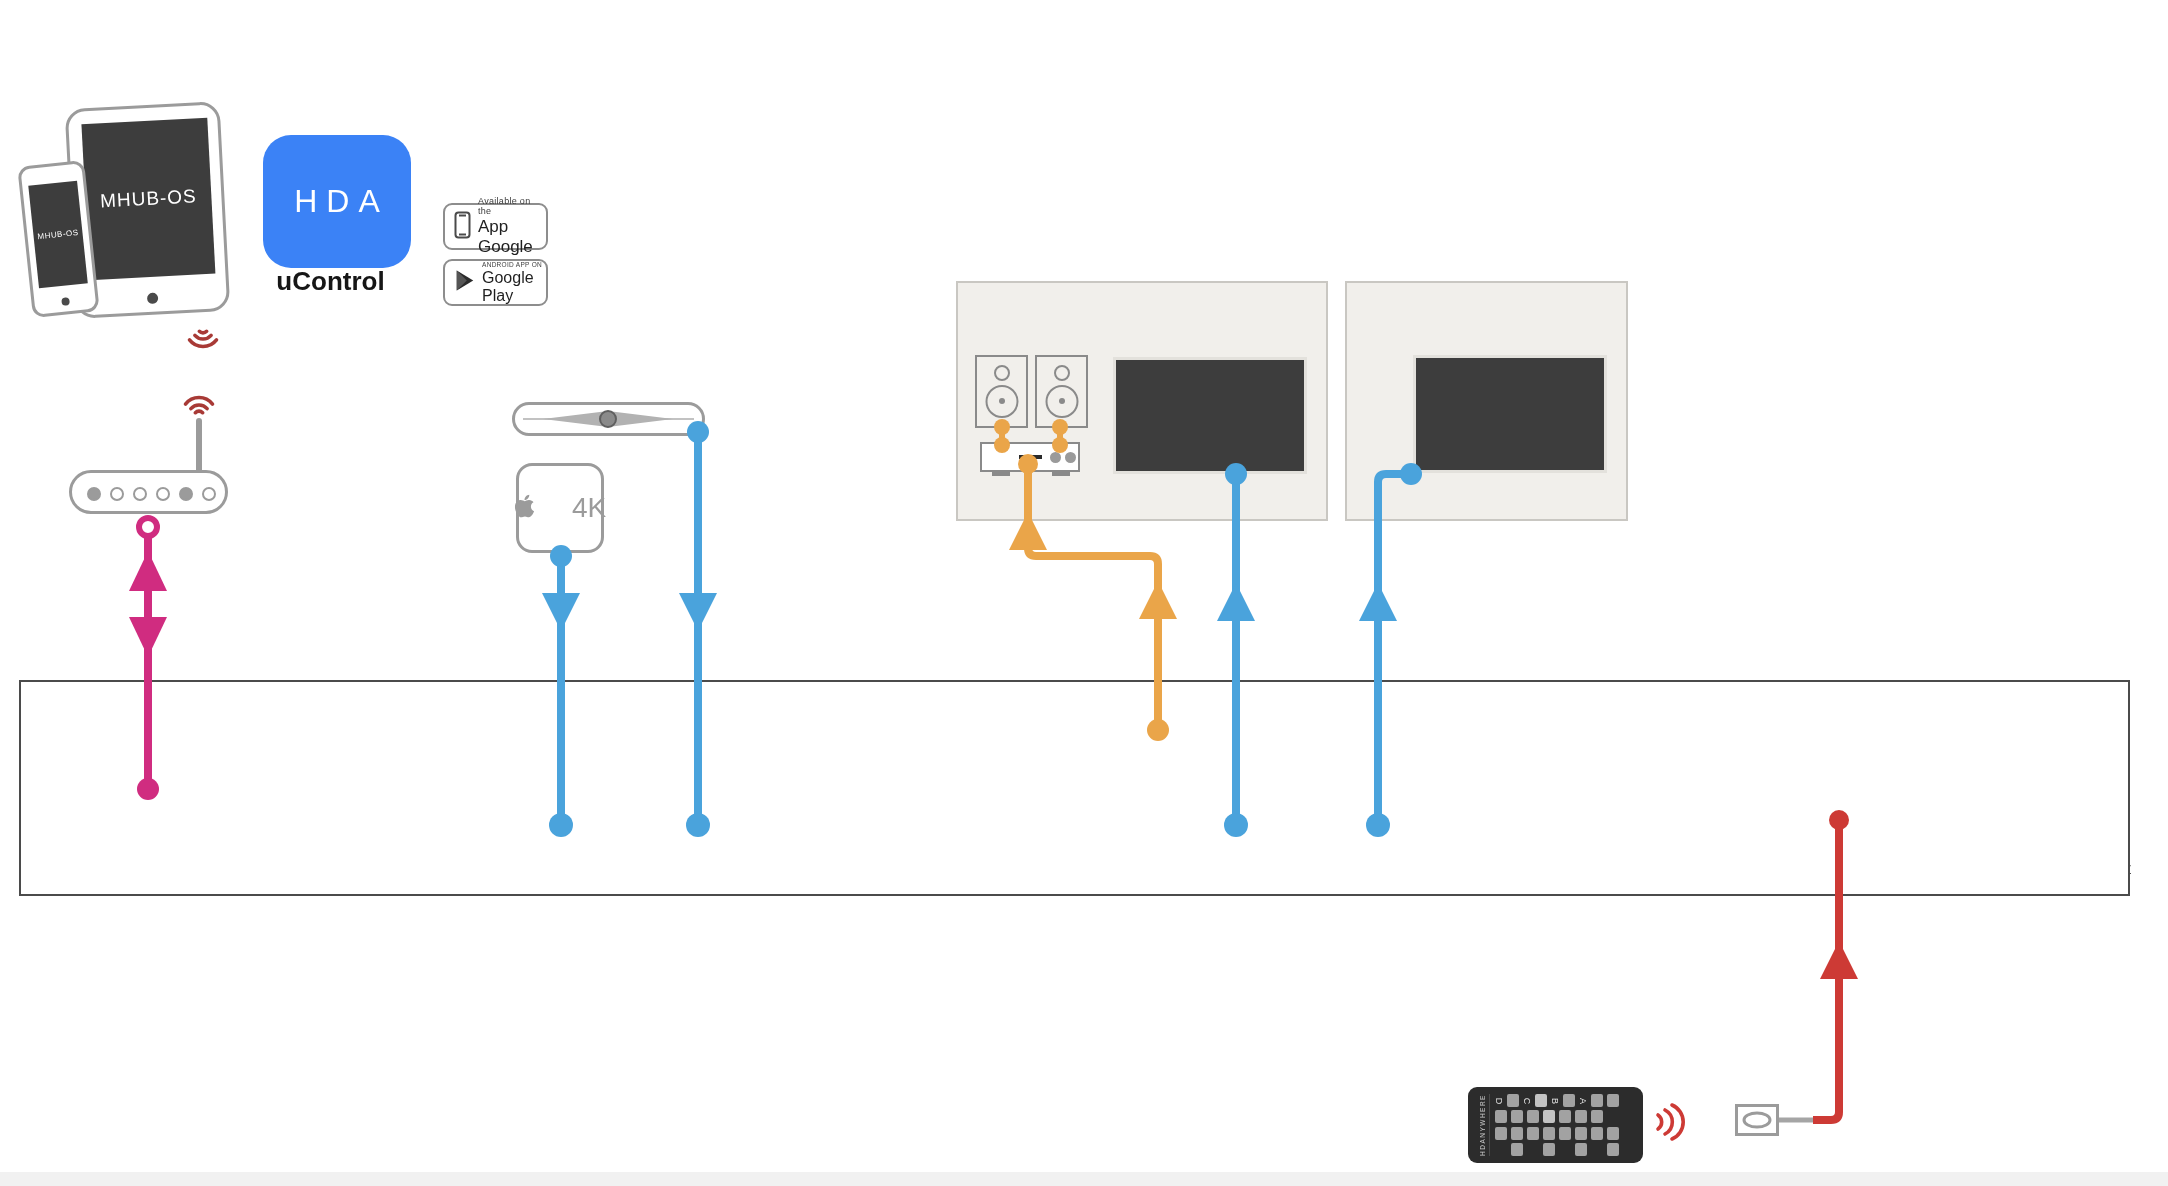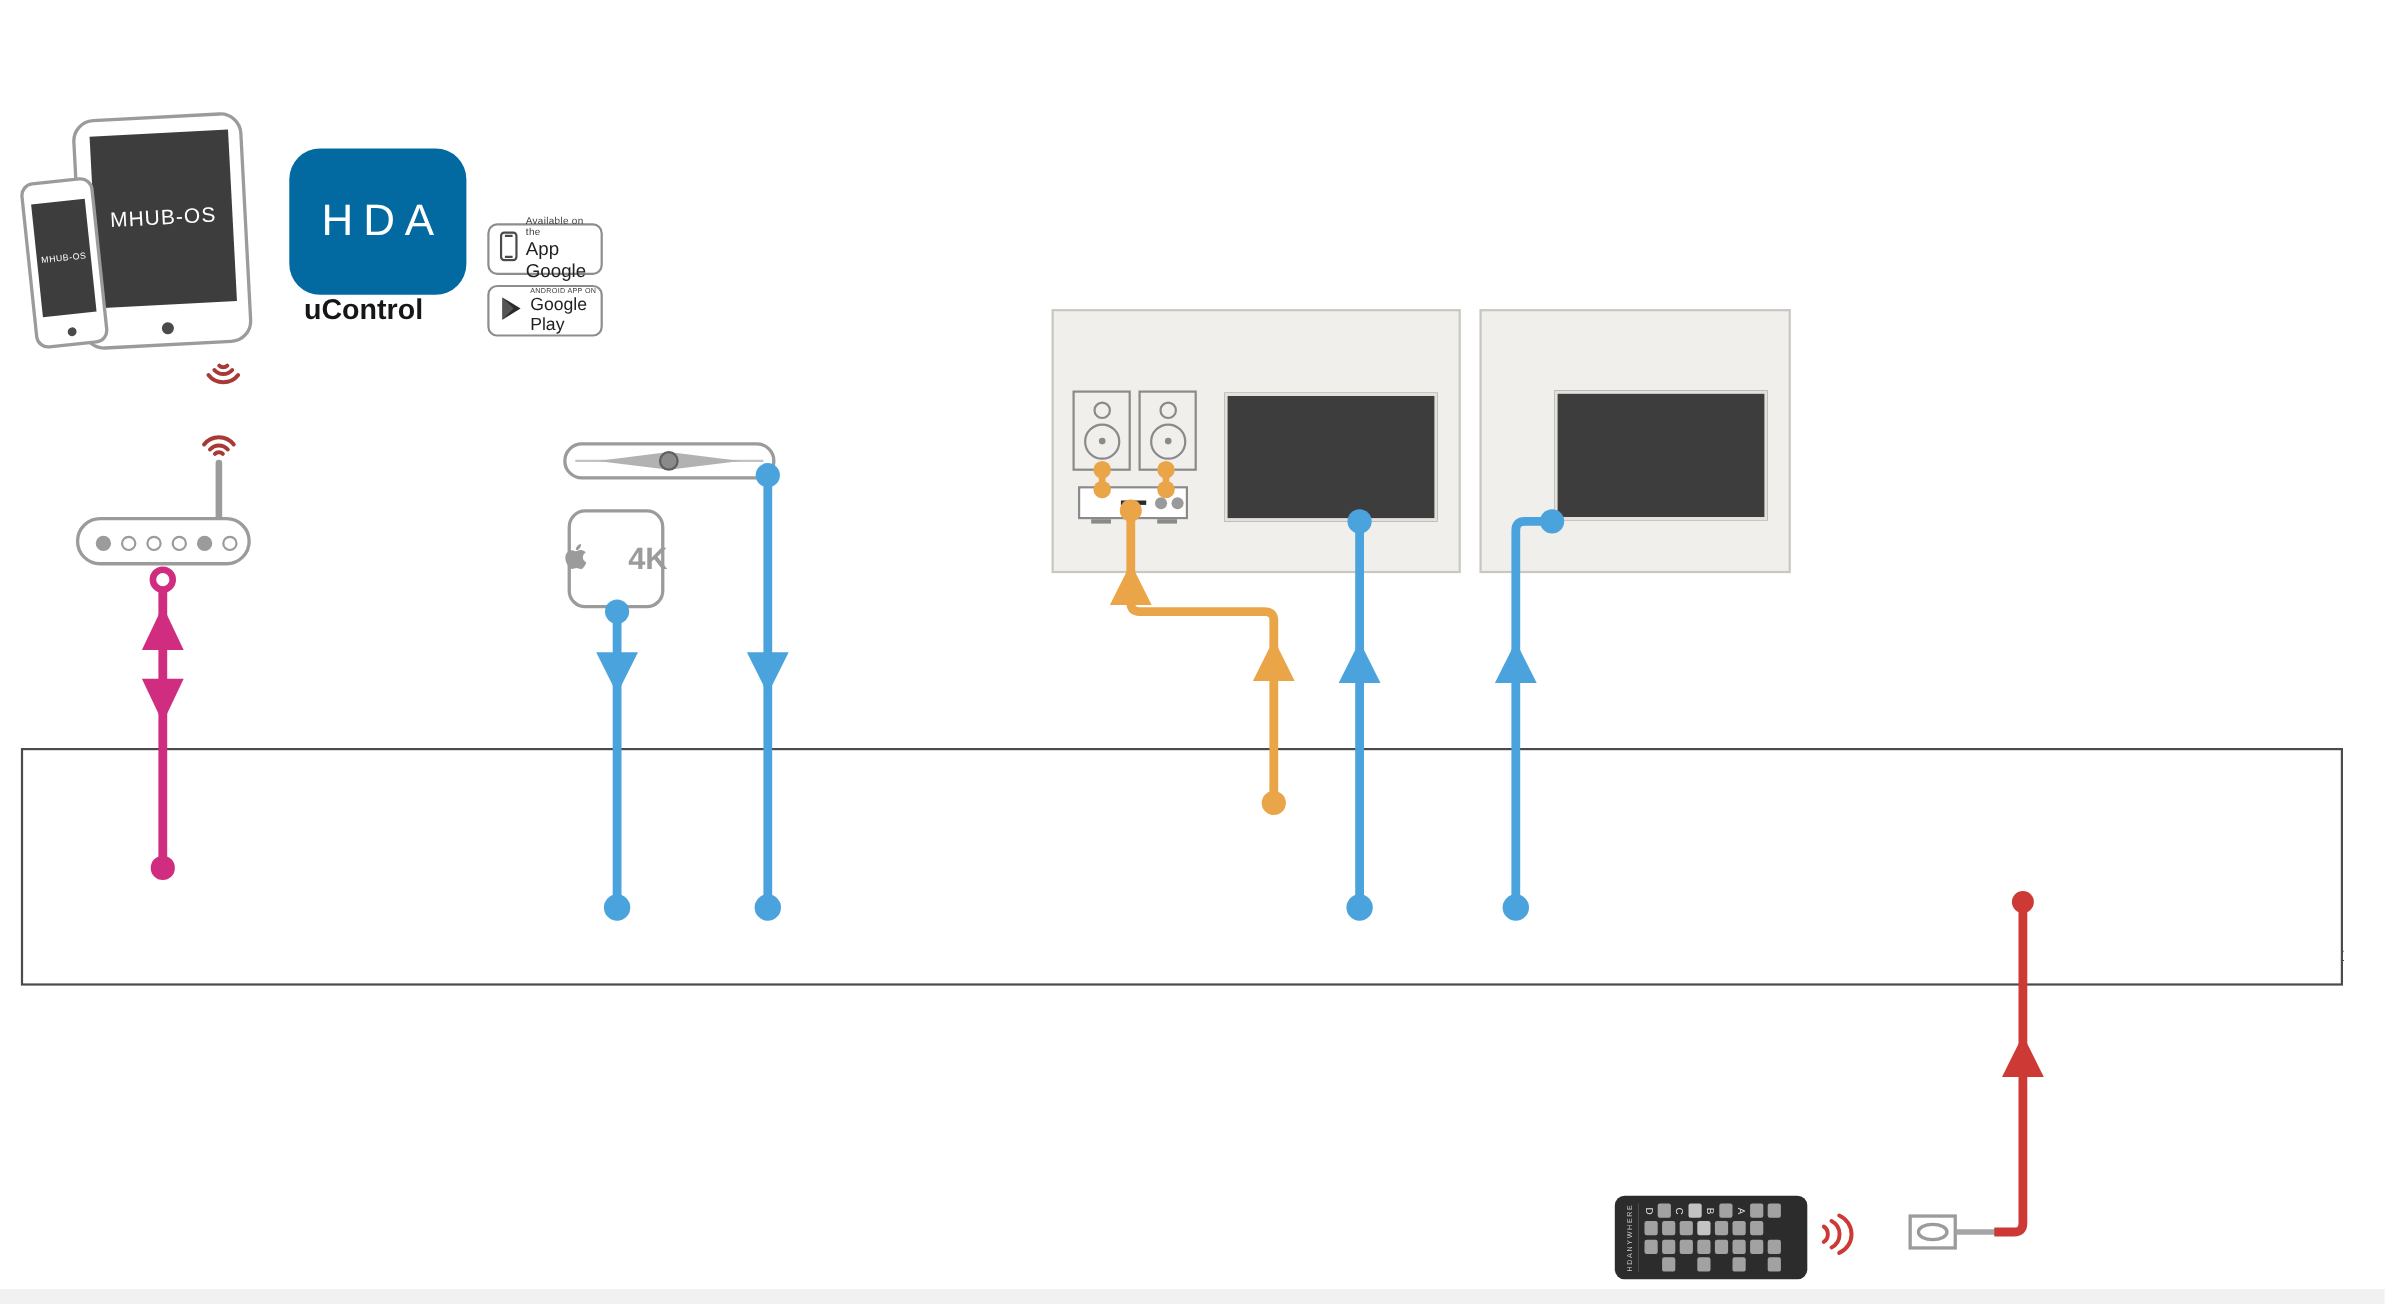--- a/index.html
+++ b/index.html
@@ -19,35 +19,35 @@
   .device-outline{border:3px solid var(--device_gray);background:#fff;box-sizing:border-box;}
   #tablet{left:70px;top:105px;width:155px;height:210px;border-radius:20px;transform:rotate(-3deg);z-index:2;}
   #tablet .screen{position:absolute;left:13px;top:13px;width:126px;height:156px;background:var(--screen_dark);
     display:flex;align-items:center;justify-content:center;color:#fff;font-size:19px;letter-spacing:1px;}
   #tablet .home{position:absolute;left:50%;bottom:8px;width:11px;height:11px;border-radius:50%;background:#4a4a4a;transform:translateX(-50%);}
   #phone{left:25px;top:163px;width:67px;height:152px;border-radius:12px;transform:rotate(-6deg);z-index:3;}
   #phone .screen{position:absolute;left:6px;top:17px;width:49px;height:103px;background:var(--screen_dark);
     display:flex;align-items:center;justify-content:center;color:#fff;font-size:8px;letter-spacing:.5px;}
   #phone .home{position:absolute;left:50%;bottom:6px;width:8px;height:8px;border-radius:50%;background:#4a4a4a;transform:translateX(-50%);}
   .wifi{color:var(--wifi_red);}
-  #hda-icon{left:263px;top:135px;width:161px;height:133px;background:#0369a1;border-radius:28px;
-    display:flex;align-items:center;justify-content:center;color:#fff;font-size:40px;letter-spacing:9px;text-indent:9px;z-index:2;}
+  #hda-icon{left:263px;top:135px;width:148px;height:133px;background:#3b82f6;border-radius:28px;
+    display:flex;align-items:center;justify-content:center;color:#fff;font-size:32px;letter-spacing:9px;text-indent:9px;z-index:2;}
   #ucontrol{left:255px;top:266px;width:151px;font-size:26px;font-weight:bold;color:#161616;text-align:center;letter-spacing:0;}
   .badge{position:absolute;left:443px;width:105px;height:47px;border:2px solid #8d8d8d;border-radius:9px;
     box-sizing:border-box;display:flex;align-items:center;padding-left:9px;background:#fff;}
   .badge .t1{font-size:9px;color:#3c3c3c;letter-spacing:.3px;}
   .badge .t2{font-size:17px;color:#1f1f1f;margin-top:1px;}
   #router{left:69px;top:470px;width:159px;height:44px;border-radius:22px;z-index:2;}
   #router .led{position:absolute;top:14px;width:14px;height:14px;border-radius:50%;border:2.5px solid var(--device_gray);box-sizing:border-box;}
   #router .led.on{background:var(--device_gray);}
   #antenna{left:196px;top:418px;width:6px;height:56px;background:var(--device_gray);border-radius:3px;}
   #media-stick{left:512px;top:402px;width:193px;height:34px;border-radius:17px;z-index:2;}
   #apple-tv{left:516px;top:463px;width:88px;height:90px;border-radius:16px;z-index:2;
     display:flex;align-items:center;justify-content:center;gap:3px;color:var(--device_gray);}
-  #apple-tv .fourk{font-size:28px;font-weight:bold;letter-spacing:0;margin-left:34px;}
+  #apple-tv .fourk{font-size:28px;font-weight:normal;letter-spacing:0;margin-left:34px;}
   .zone{position:absolute;top:281px;height:240px;background:var(--zone_bg);border:2px solid var(--zone_border);box-sizing:border-box;z-index:1;}
   .zone-title{position:absolute;font-size:29px;font-weight:bold;color:var(--zone_title);letter-spacing:.5px;}
   .tv{position:absolute;background:var(--screen_dark);border:3px solid #e3e1dc;box-sizing:border-box;z-index:2;}
   .speaker{position:absolute;width:53px;height:73px;border:2.5px solid #8a8a8a;box-sizing:border-box;background:var(--zone_bg);z-index:2;}
   .speaker .tw{position:absolute;left:50%;top:8px;width:16px;height:16px;border:2.5px solid #8a8a8a;border-radius:50%;transform:translateX(-50%);box-sizing:border-box;}
   .speaker .wf{position:absolute;left:50%;top:28px;width:33px;height:33px;border:2.5px solid #8a8a8a;border-radius:50%;transform:translateX(-50%);box-sizing:border-box;}
   .speaker .dot{position:absolute;left:50%;top:41px;width:6px;height:6px;background:#8a8a8a;border-radius:50%;transform:translateX(-50%);}
   #amp{left:980px;top:442px;width:100px;height:30px;border:2.5px solid #8a8a8a;background:#fff;box-sizing:border-box;z-index:2;}
   #amp .slot{position:absolute;left:37px;top:11px;width:23px;height:4px;background:#2a2a2a;}
   #amp .k1,#amp .k2{position:absolute;top:8px;width:11px;height:11px;border-radius:50%;background:#9a9a9a;}

